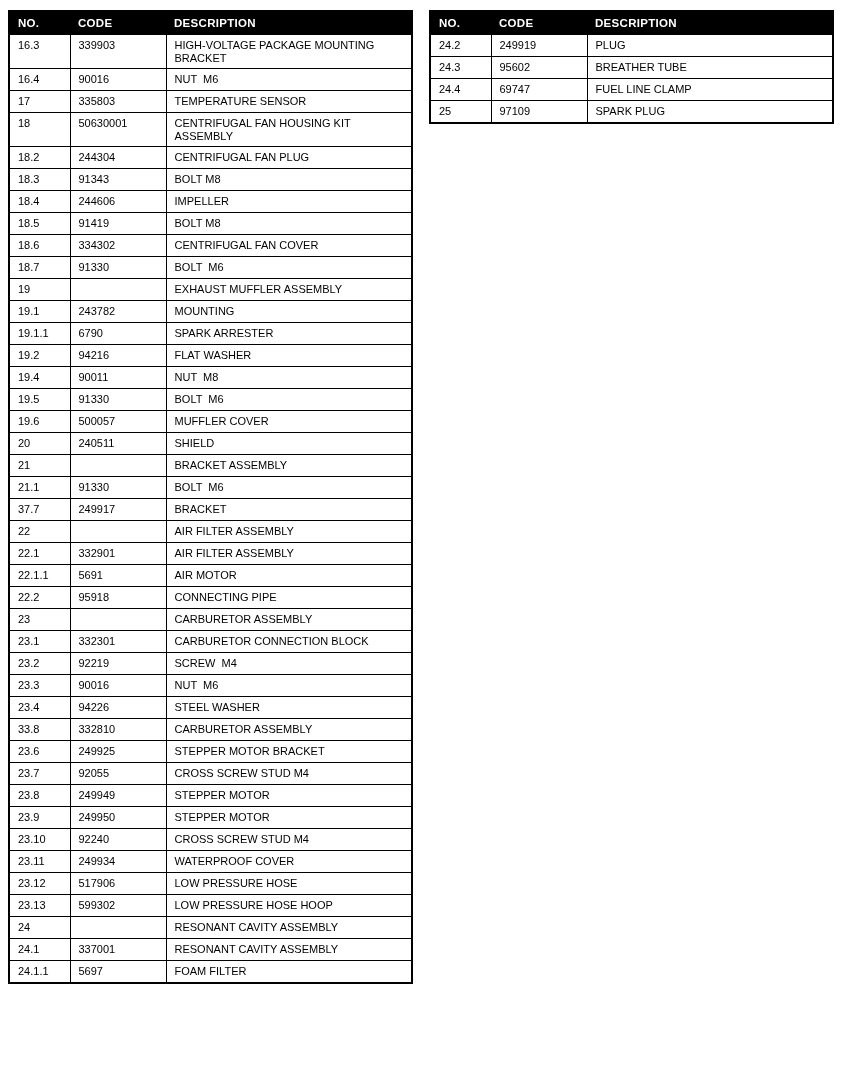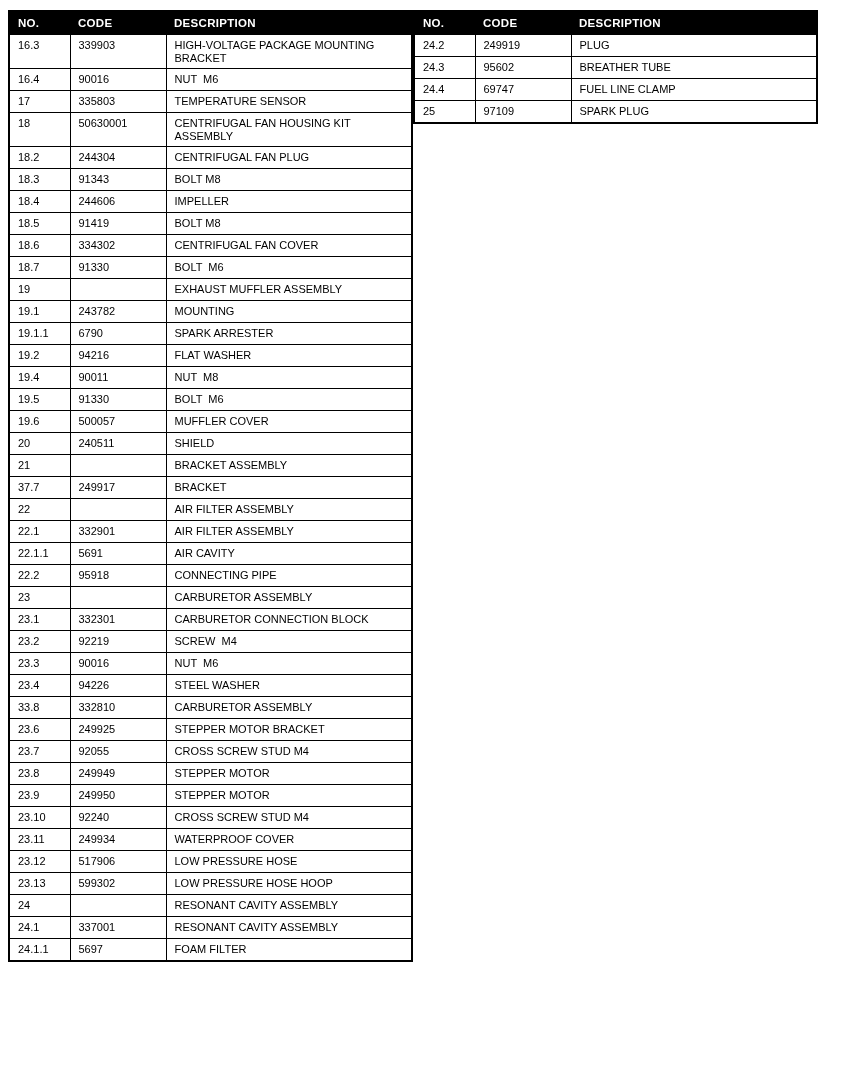--- a/index.html
+++ b/index.html
@@ -17,20 +17,21 @@
   .page {
     position: relative;
     width: 846px;
     height: 1068px;
     padding: 10px 0 0 8px;
     box-sizing: border-box;
   }
   .tables {
     display: flex;
     align-items: flex-start;
+    gap: 16px;
   }
   table.parts {
     border-collapse: collapse;
     table-layout: fixed;
     width: 403px;
     border: 2px solid #000000;
   }
   table.parts col.c-no    { width: 61px; }
   table.parts col.c-code  { width: 96px; }
   table.parts col.c-desc  { width: 246px; }
@@ -177,38 +178,43 @@
             <td class="no">20</td>
             <td class="code">240511</td>
             <td class="desc">SHIELD</td>
           </tr>
           <tr>
             <td class="no">21</td>
             <td class="code"></td>
             <td class="desc">BRACKET ASSEMBLY</td>
           </tr>
           <tr>
+            <td class="no">21.1</td>
+            <td class="code">91330</td>
+            <td class="desc">BOLT  M6</td>
+          </tr>
+          <tr>
             <td class="no">37.7</td>
             <td class="code">249917</td>
             <td class="desc">BRACKET</td>
           </tr>
           <tr>
             <td class="no">22</td>
             <td class="code"></td>
             <td class="desc">AIR FILTER ASSEMBLY</td>
           </tr>
           <tr>
             <td class="no">22.1</td>
             <td class="code">332901</td>
             <td class="desc">AIR FILTER ASSEMBLY</td>
           </tr>
           <tr>
             <td class="no">22.1.1</td>
             <td class="code">5691</td>
-            <td class="desc">AIR CAVITY</td>
+            <td class="desc">AIR MOTOR</td>
           </tr>
           <tr>
             <td class="no">22.2</td>
             <td class="code">95918</td>
             <td class="desc">CONNECTING PIPE</td>
           </tr>
           <tr>
             <td class="no">23</td>
             <td class="code"></td>
             <td class="desc">CARBURETOR ASSEMBLY</td>

